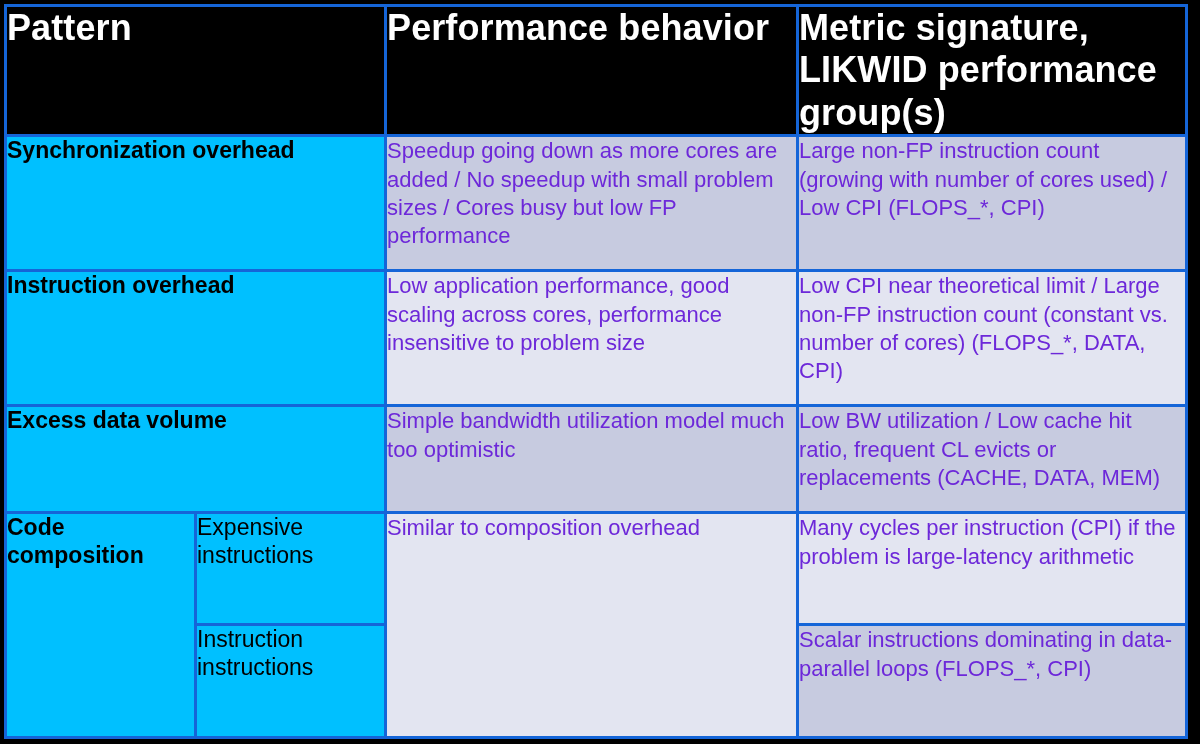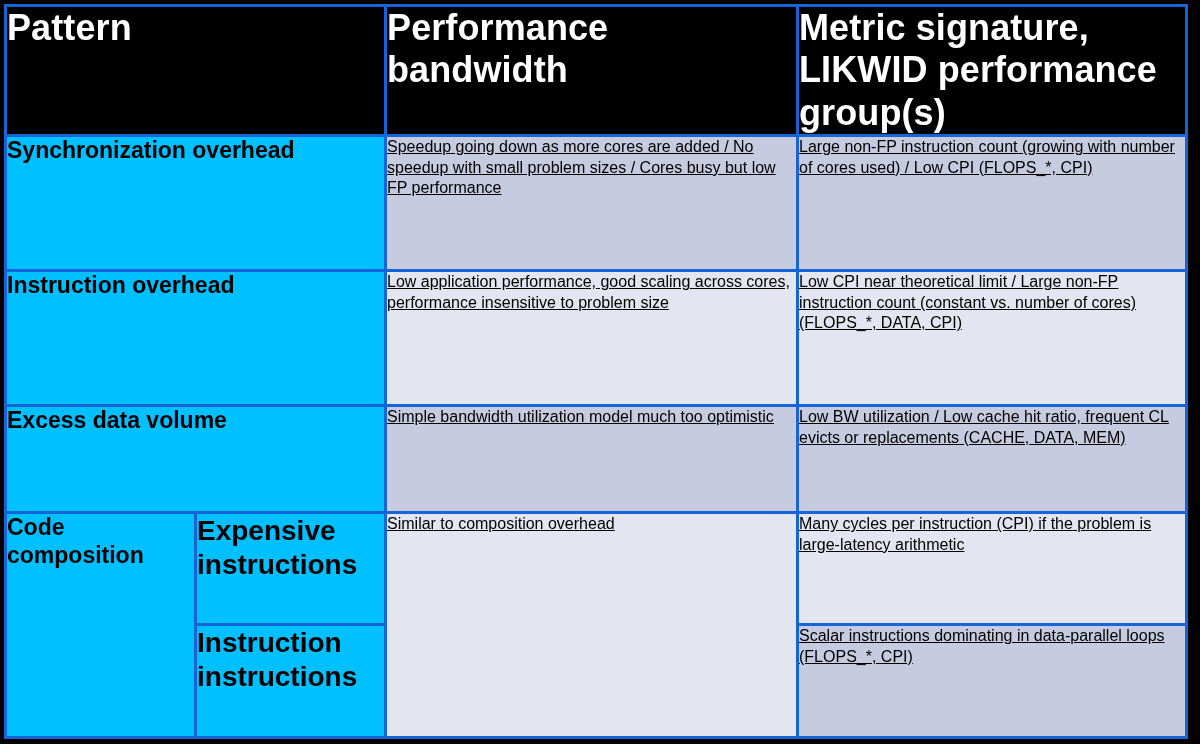--- a/index.html
+++ b/index.html
@@ -55,34 +55,33 @@
     color: #000000;
     font-weight: bold;
     font-size: 23px;
     line-height: 1.2;
     vertical-align: middle;
     padding: 4px 12px 10px 14px;
   }
   .pat-sub {
     background: #00c0ff;
     color: #000000;
-    font-weight: bold;
-    font-size: 28px;
+    font-weight: normal;
+    font-size: 23px;
     line-height: 1.2;
     vertical-align: middle;
     padding: 4px 12px 6px 14px;
   }
 
   
   .desc {
-    color: #000000;
-    font-size: 16px;
+    color: #6d28d9;
+    font-size: 22px;
     line-height: 1.28;
     padding: 10px 14px 10px 13px;
-    text-decoration: underline;
   }
   .desc-mid {
     vertical-align: middle;
     padding: 10px 14px 10px 13px;
   }
   .shade-a { background: #c7cbe0; }
   .shade-b { background: #e3e5f1; }
 </style>
 </head>
 <body>
@@ -92,21 +91,21 @@
     <colgroup>
       <col style="width:190px">
       <col style="width:190px">
       <col style="width:412px">
       <col style="width:389px">
     </colgroup>
     <tbody>
 
       <tr>
         <td class="hdr" colspan="2">Pattern</td>
-        <td class="hdr">Performance bandwidth</td>
+        <td class="hdr">Performance behavior</td>
         <td class="hdr">Metric signature, LIKWID performance group(s)</td>
       </tr>
 
       <tr style="height:135px">
         <td class="pat" colspan="2">Synchronization overhead</td>
         <td class="desc shade-a">Speedup going down as more cores are added / No speedup with small problem sizes / Cores busy but low FP performance</td>
         <td class="desc shade-a">Large non-FP instruction count (growing with number of cores used) / Low CPI (FLOPS_*, CPI)</td>
       </tr>
 
       <tr style="height:135px">

